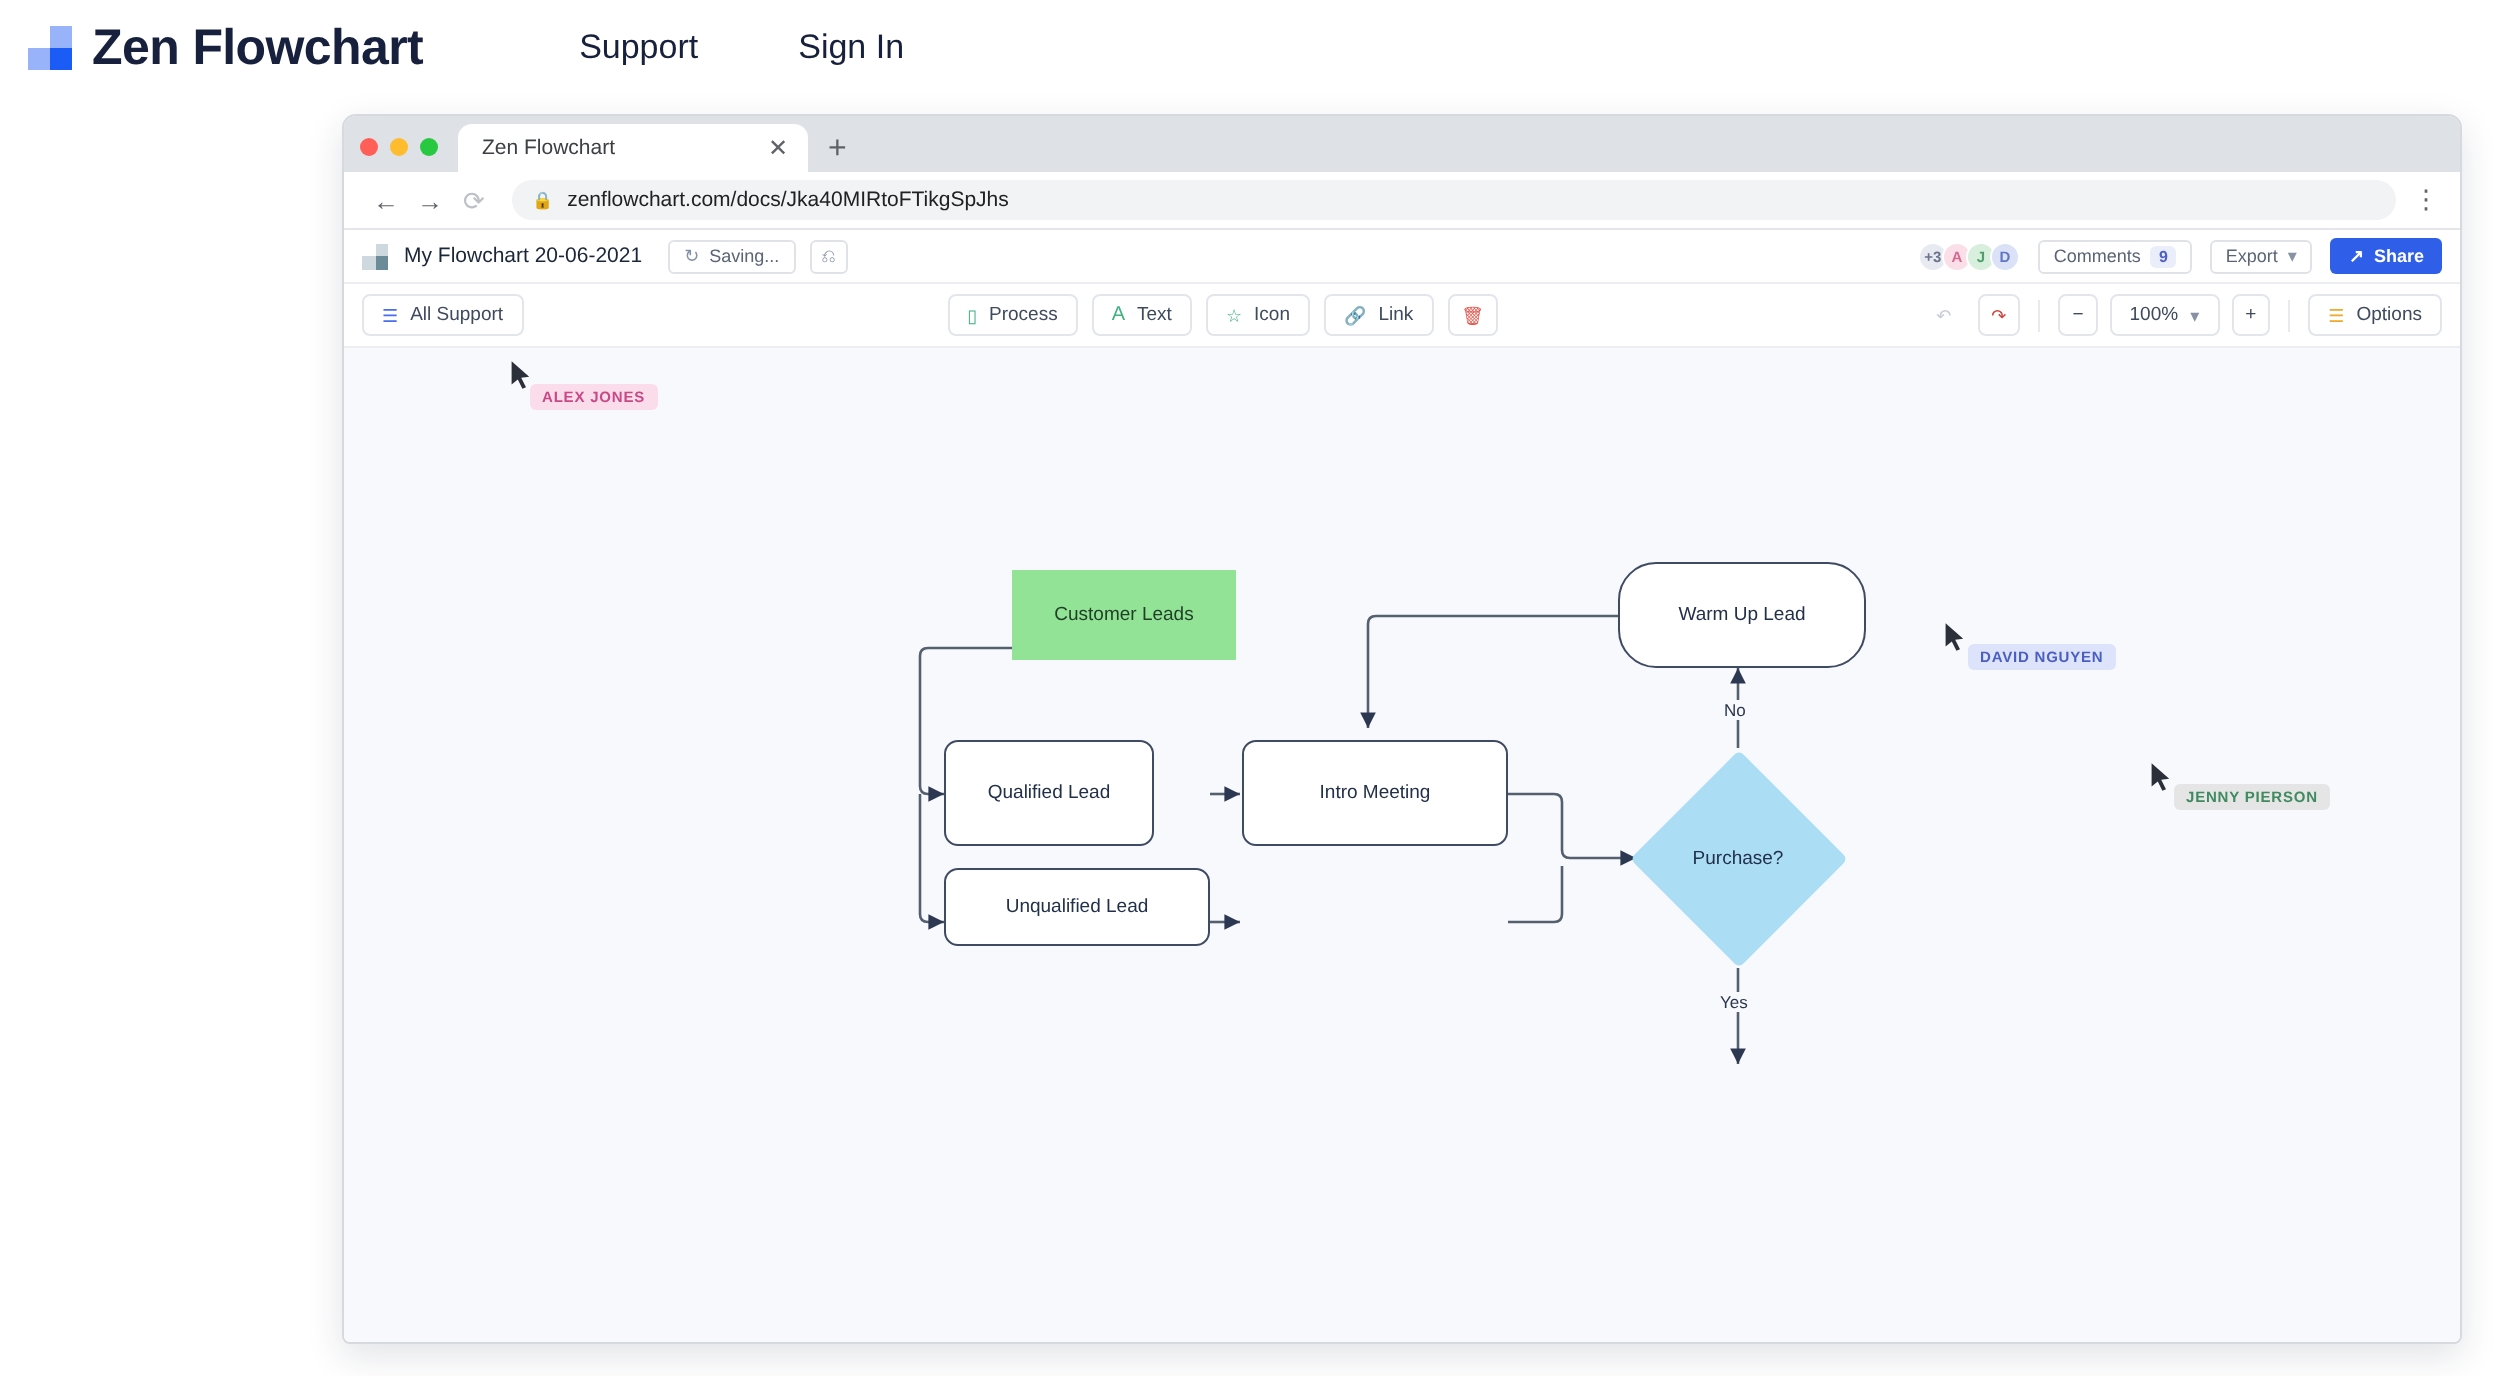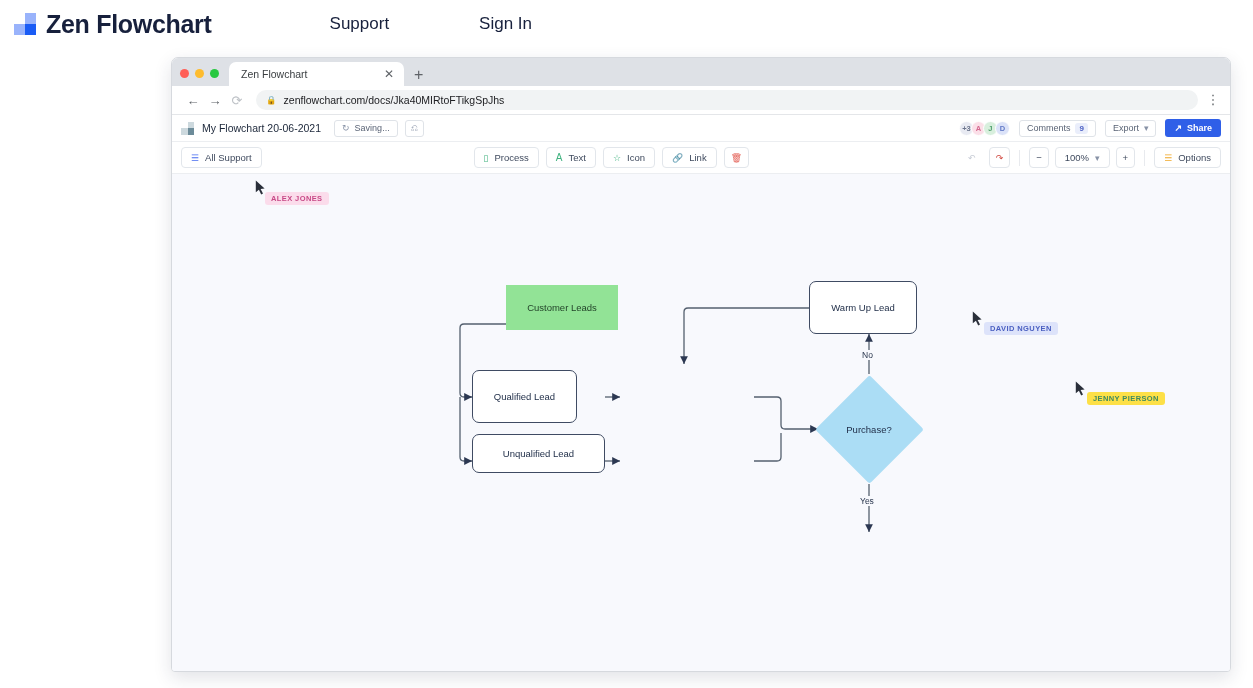--- a/index.html
+++ b/index.html
@@ -20,21 +20,21 @@
   .brand-logo { position: relative; width: 22px; height: 22px; margin-right: 10px; }
   .brand-logo .sq { position: absolute; }
   .brand-logo .sq-a { left: 0; top: 11px; width: 11px; height: 11px; background: #99b3fb; }
   .brand-logo .sq-b { left: 11px; top: 0px; width: 11px; height: 11px; background: #99b3fb; }
   .brand-logo .sq-c { left: 11px; top: 11px; width: 11px; height: 11px; background: #1a5cf5; }
   .brand-name {
     font-size: 25px; font-weight: bold; color: #17203c; letter-spacing: -0.3px;
   }
   .site-nav { display: flex; align-items: center; margin-left: 78px; gap: 50px; }
   .site-nav a {
-    font-size: 17px; color: #17203c; text-decoration: none; font-weight: 500; margin-left: 40px;
+    font-size: 17px; color: #17203c; text-decoration: none; font-weight: 500;
   }
 
   
   .browser {
     position: absolute; left: 171px; top: 57px;
     width: 1060px; height: 615px;
     background: #ffffff;
     border: 1px solid #d6d9de;
     border-radius: 7px 7px 4px 4px;
     box-shadow: 0 6px 18px rgba(30,40,70,0.13);
@@ -333,23 +333,24 @@
       </g>
     </svg>
 
     <div class="para" style="left:334px; top:111px; width:112px; height:45px;"></div>
     <div class="node green-para" style="left:334px; top:111px; width:112px; height:45px;">Customer Leads</div>
 
     <div class="node proc" style="left:300px; top:196px; width:105px; height:53px;">Qualified Lead</div>
 
     <div class="node proc" style="left:300px; top:260px; width:133px; height:39px;">Unqualified Lead</div>
 
-
-
-    <div class="node proc" style="left:637px; top:107px; width:108px; height:53px;">Warm Up Lead</div>
+    <div class="node proc" style="left:449px; top:196px; width:133px; height:53px;">Intro Meeting</div>
+
+
+    <div class="node proc" style="left:637px; top:107px; width:124px; height:53px;border-radius:19px;">Warm Up Lead</div>
 
     <div class="diamond" style="left:659px; top:217px; width:77px; height:77px;"></div>
     <div class="node diamond-label" style="left:647px; top:228px; width:100px; height:55px;">Purchase?</div>
 
 
     <div class="edge-label" style="left:688px; top:176px;">No</div>
     <div class="edge-label" style="left:686px; top:322px;">Yes</div>
 
     <svg class="cursor" style="left:83px; top:6px;" viewBox="0 0 11 15">
       <path d="M0.8,0.6 L9.6,8.4 L5.6,8.9 L8.0,13.6 L6.2,14.4 L3.9,9.8 L0.8,12.3 Z" fill="#2a2f3a"></path>
@@ -357,15 +358,15 @@
     <div class="nametag" style="left:93px; top:18px; background:#fbdceb; color:#c74a87;">ALEX JONES</div>
 
     <svg class="cursor" style="left:800px; top:137px;" viewBox="0 0 11 15">
       <path d="M0.8,0.6 L9.6,8.4 L5.6,8.9 L8.0,13.6 L6.2,14.4 L3.9,9.8 L0.8,12.3 Z" fill="#2a2f3a"></path>
     </svg>
     <div class="nametag" style="left:812px; top:148px; background:#dde3fa; color:#4a5fc1;">DAVID NGUYEN</div>
 
     <svg class="cursor" style="left:903px; top:207px;" viewBox="0 0 11 15">
       <path d="M0.8,0.6 L9.6,8.4 L5.6,8.9 L8.0,13.6 L6.2,14.4 L3.9,9.8 L0.8,12.3 Z" fill="#2a2f3a"></path>
     </svg>
-    <div class="nametag" style="left:915px; top:218px; background:#fde047; color:#3f8a5f;">JENNY PIERSON</div>
+    <div class="nametag" style="left:915px; top:218px; background:#e5e5e5; color:#3f8a5f;">JENNY PIERSON</div>
   </div>
 </div>
 
 </body></html>

